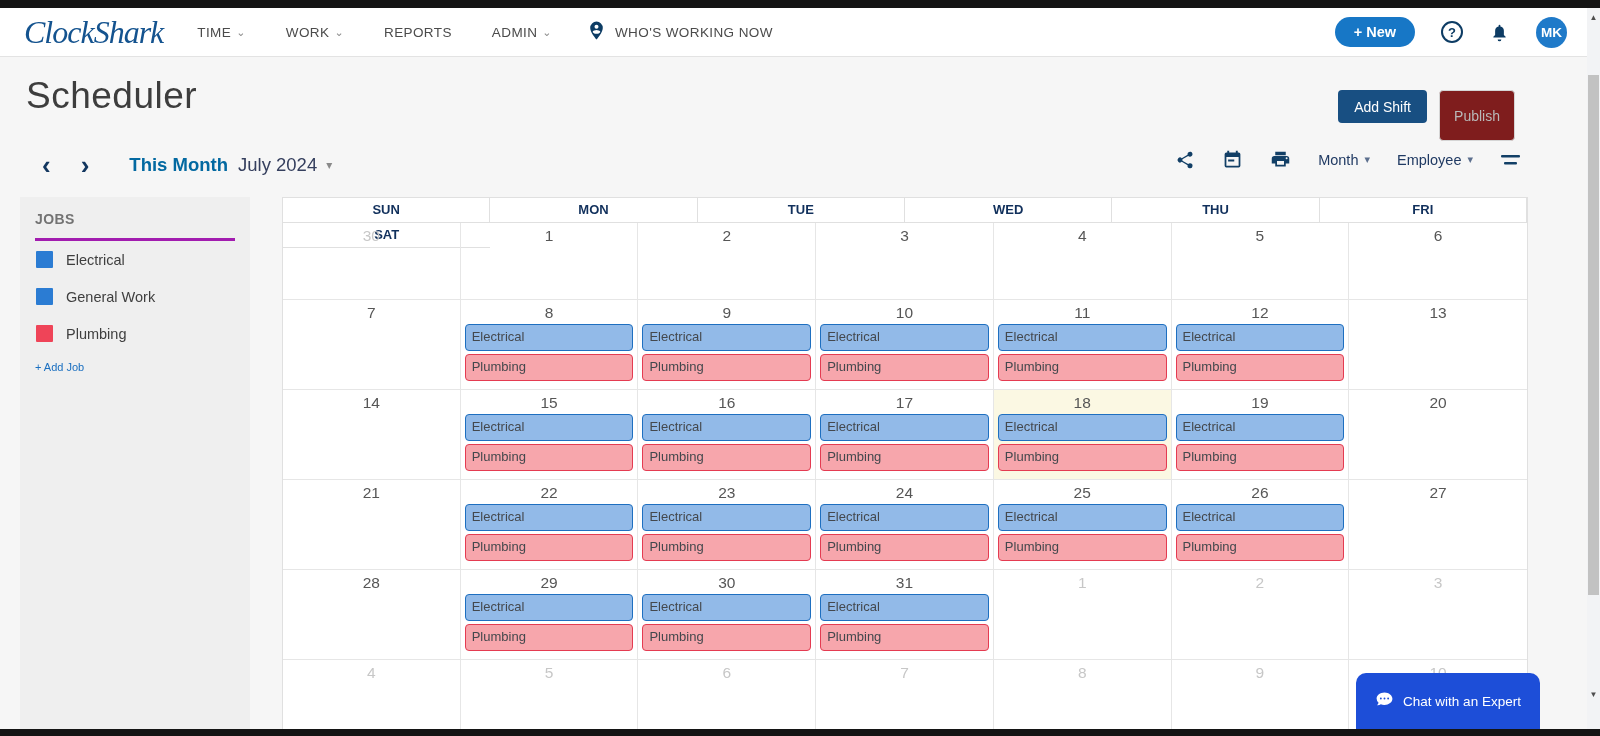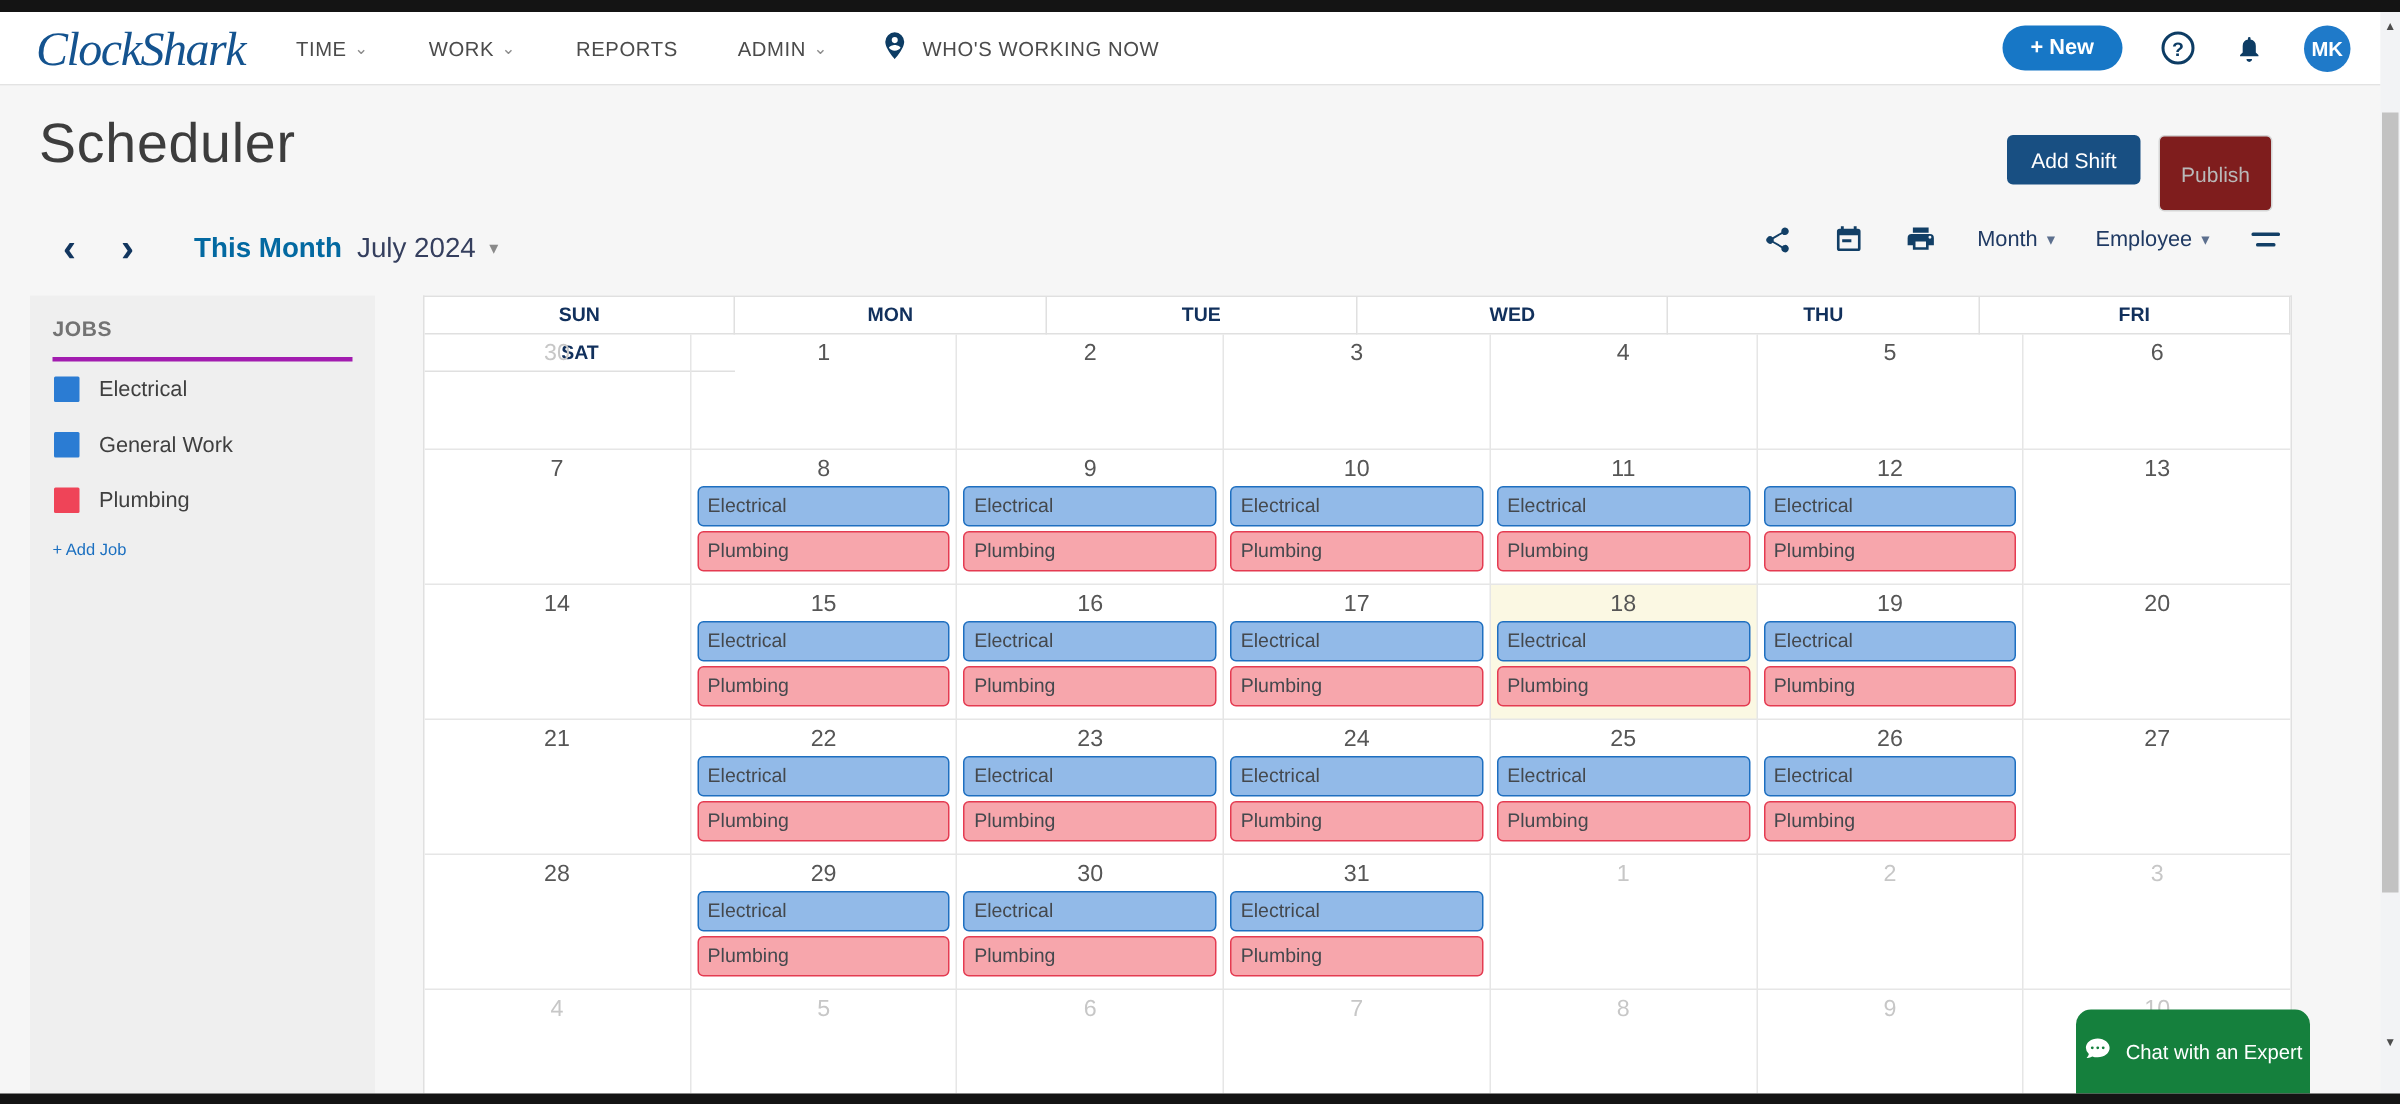--- a/index.html
+++ b/index.html
@@ -73,22 +73,22 @@
               overflow:hidden; cursor:pointer; }
   .day-cell:last-child { border-right:none; }
   .day-num { display:block; text-align:center; padding:4px 8px 2px; font-size:15.5px; color:#565656; }
   .day-num.muted { color:#c7c7c7; }
   .chips { padding:0 4px; }
   .chip { height:27px; line-height:24px; border-radius:4px; margin-bottom:3px; padding:0 6px;
           font-size:13px; color:#44484d; border:1px solid transparent; overflow:hidden;
           white-space:nowrap; cursor:pointer; }
 
   
-  .chat-btn { position:absolute; right:60px; bottom:7px; width:156px; height:56px;
-              background:#15803d; border-radius:10px 10px 0 0; display:flex; align-items:center;
+  .chat-btn { position:absolute; right:60px; bottom:7px; width:184px; height:56px;
+              background:#1d4ed8; border-radius:10px 10px 0 0; display:flex; align-items:center;
               justify-content:center; gap:9px; color:#fff; font-size:13.5px; cursor:pointer; z-index:40; }
 
   
   .scrollbar { position:absolute; top:8px; bottom:7px; right:0; width:13px; background:#f2f3f5; z-index:45; }
   .sb-arrow { position:absolute; left:0; width:13px; text-align:center; font-size:8px; color:#4d4d4d; cursor:pointer; }
   .sb-up { top:5px; }
   .sb-down { bottom:30px; }
   .sb-thumb { position:absolute; top:67px; left:1px; width:11px; height:520px; background:#c2c2c2; cursor:pointer; }
 </style>
 </head>

